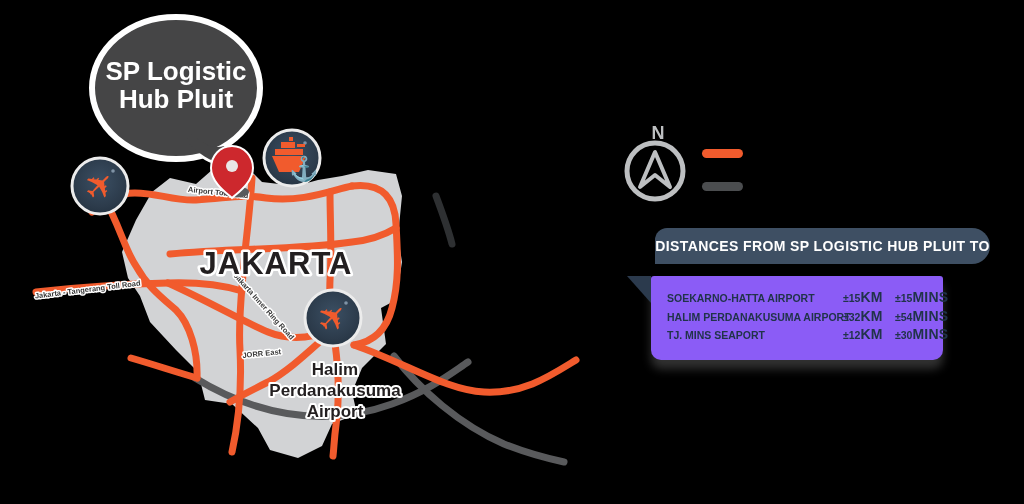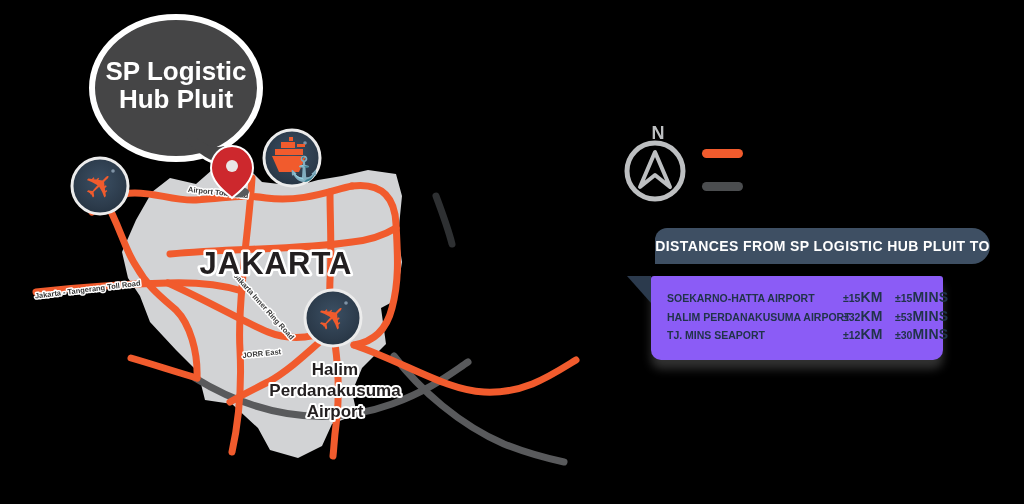--- a/index.html
+++ b/index.html
@@ -145,20 +145,20 @@
 
 <div id="panel-card" class="abs">
   <div class="dist-row">
     <span>SOEKARNO-HATTA AIRPORT</span>
     <span><span>±15</span><span class="unit">KM</span></span>
     <span><span>±15</span><span class="unit">MINS</span></span>
   </div>
   <div class="dist-row">
     <span>HALIM PERDANAKUSUMA AIRPORT</span>
     <span><span>±32</span><span class="unit">KM</span></span>
-    <span><span>±53</span><span class="unit">MINS</span></span>
+    <span><span>±54</span><span class="unit">MINS</span></span>
   </div>
   <div class="dist-row">
     <span>TJ. MINS SEAPORT</span>
     <span><span>±12</span><span class="unit">KM</span></span>
     <span><span>±30</span><span class="unit">MINS</span></span>
   </div>
 </div>
 
 </body></html>

